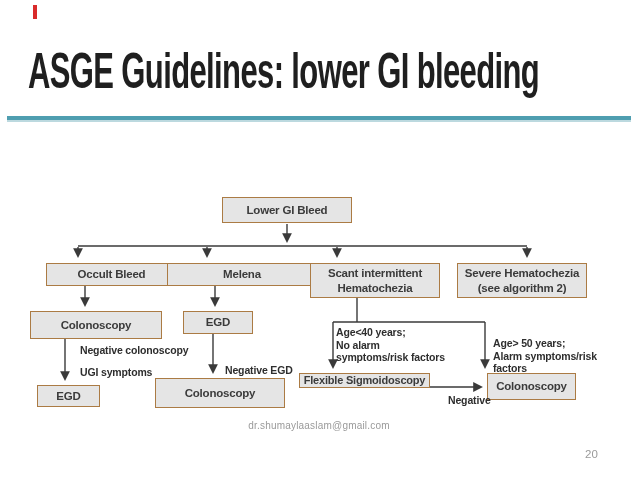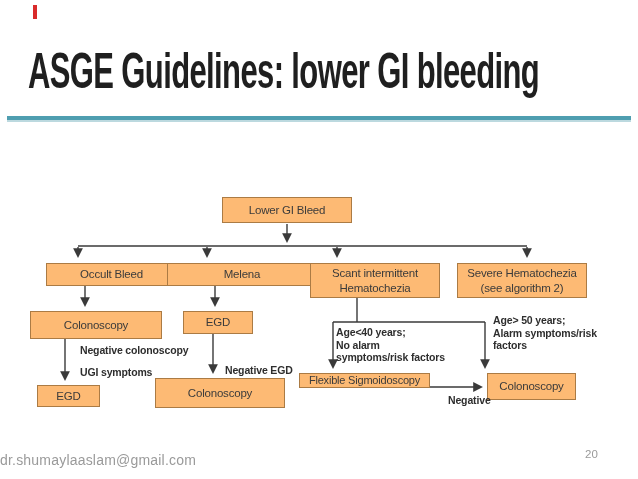--- a/index.html
+++ b/index.html
@@ -10,34 +10,34 @@
   #red-tick{position:absolute;left:33px;top:5px;width:4px;height:14px;background:#d92b2b;}
   #title{
     position:absolute;left:28px;top:42px;
     font-size:50px;font-weight:bold;color:#1f1f1f;white-space:nowrap;
     transform:scaleX(0.62);transform-origin:left top;letter-spacing:-1px;
   }
   #title-rule{position:absolute;left:7px;top:116px;width:624px;height:4px;background:#4f9eb0;}
   #title-rule-shadow{position:absolute;left:7px;top:120px;width:624px;height:2px;background:#bcd9df;}
   .node{
     position:absolute;box-sizing:border-box;
-    background:#fdba74;border:1.4px solid #ab7b44;
+    background:#e5e5e5;border:1.4px solid #ab7b44;
     display:flex;align-items:center;justify-content:center;
-    text-align:center;font-weight:normal;color:#3b3b3b;
+    text-align:center;font-weight:bold;color:#3b3b3b;
     font-size:11.5px;line-height:1.25;letter-spacing:-0.2px;white-space:nowrap;
   }
   .node.two-line{white-space:pre-line;}
   .edge-label{
     position:absolute;font-weight:bold;color:#2e2e2e;
     font-size:10.5px;line-height:1.2;letter-spacing:-0.15px;white-space:pre-line;
   }
   #connectors{position:absolute;left:0;top:0;pointer-events:none;}
   #footer-email{
-    position:absolute;left:0;top:452px;width:638px;
-    font-size:14px;color:#9a9a9a;letter-spacing:0.2px;
+    position:absolute;left:0;top:420px;width:638px;text-align:center;
+    font-size:10px;color:#9a9a9a;letter-spacing:0.2px;
   }
   #footer-page{position:absolute;left:585px;top:448px;font-size:11.5px;color:#9a9a9a;}
 </style>
 </head>
 <body>
 
 <div id="slide">
 
   <div id="red-tick"></div>
 
@@ -97,21 +97,21 @@
   <div class="edge-label" style="left:80px;top:344px;">Negative colonoscopy</div>
 
   <div class="edge-label" style="left:80px;top:366px;">UGI symptoms</div>
 
   <div class="edge-label" style="left:225px;top:332px;margin-top:32px;">Negative EGD</div>
 
   <div class="edge-label" style="left:336px;top:326px;width:115px;">Age&lt;40 years;
 No alarm
 symptoms/risk factors</div>
 
-  <div class="edge-label" style="left:493px;top:314px;width:115px;">Age&gt; 50 years;
+  <div class="edge-label" style="left:493px;top:337px;width:115px;">Age&gt; 50 years;
 Alarm symptoms/risk
 factors</div>
 
   <div class="edge-label" style="left:448px;top:394px;">Negative</div>
 
   <div id="footer-email">dr.shumaylaaslam@gmail.com</div>
   <div id="footer-page">20</div>
 
 </div>
 

